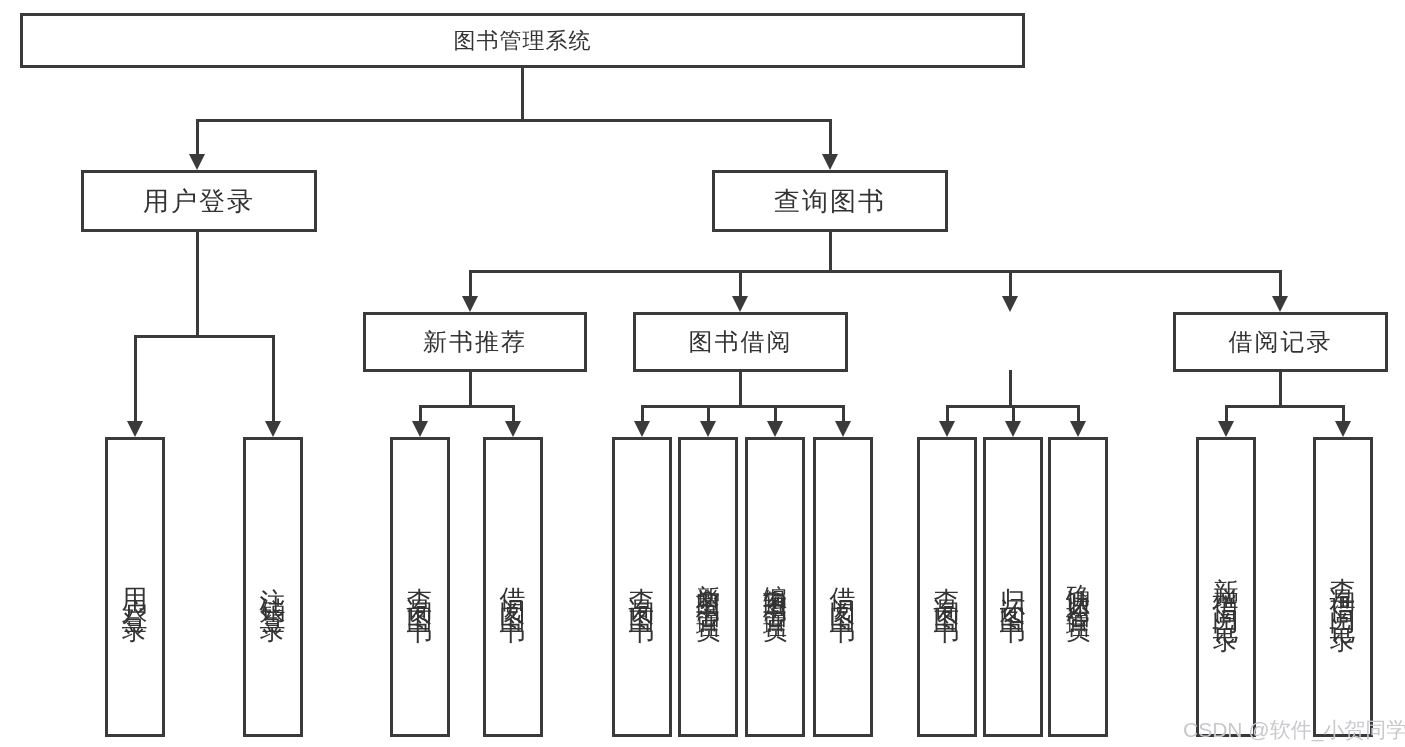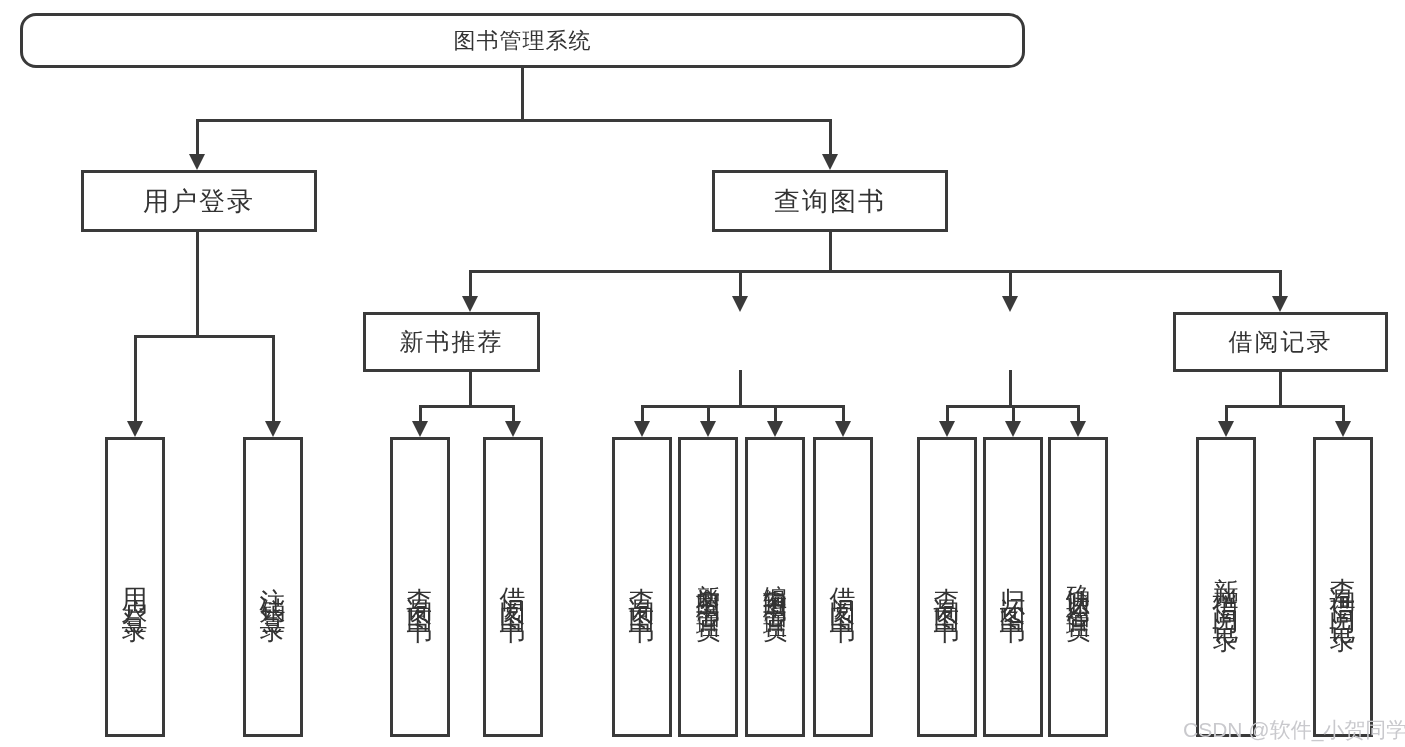--- a/index.html
+++ b/index.html
@@ -35,21 +35,21 @@
   .watermark {
     position:absolute; left:1183px; top:716px; z-index:5;
     font-size:21px; color:#c9c9cd; white-space:nowrap;
   }
 </style>
 </head>
 <body>
 
 <div id="canvas">
 
-  <div class="box" style="left:20px; top:13px; width:1005px; height:55px;border-radius:16px;">
+  <div class="box" style="left:20px; top:13px; width:1005px; height:55px;">
     <span class="h-label root-label">图书管理系统</span>
   </div>
 
   <div class="vline" style="left:521px; top:66px; height:55px;"></div>
   <div class="hline" style="left:196px; top:119px; width:635px;"></div>
   <div class="vline" style="left:196px; top:119px; height:38px;"></div>
   <div class="arrow" style="left:189px; top:154px;"></div>
   <div class="vline" style="left:829px; top:119px; height:38px;"></div>
   <div class="arrow" style="left:822px; top:154px;"></div>
 
@@ -71,22 +71,25 @@
   <div class="hline" style="left:469px; top:270px; width:813px;"></div>
   <div class="vline" style="left:469px; top:270px; height:28px;"></div>
   <div class="arrow" style="left:462px; top:296px;"></div>
   <div class="vline" style="left:739px; top:270px; height:28px;"></div>
   <div class="arrow" style="left:732px; top:296px;"></div>
   <div class="vline" style="left:1009px; top:270px; height:28px;"></div>
   <div class="arrow" style="left:1002px; top:296px;"></div>
   <div class="vline" style="left:1279px; top:270px; height:28px;"></div>
   <div class="arrow" style="left:1272px; top:296px;"></div>
 
-  <div class="box" style="left:363px; top:312px; width:177px; height:60px;">
+  <div class="box" style="left:363px; top:312px; width:224px; height:60px;">
     <span class="h-label l3-label">新书推荐</span>
+  </div>
+  <div class="box" style="left:633px; top:312px; width:215px; height:60px;">
+    <span class="h-label l3-label">图书借阅</span>
   </div>
   <div class="box" style="left:1173px; top:312px; width:215px; height:60px;">
     <span class="h-label l3-label">借阅记录</span>
   </div>
 
   <div class="vline" style="left:469px; top:370px; height:37px;"></div>
   <div class="hline" style="left:419px; top:405px; width:96px;"></div>
   <div class="vline" style="left:419px; top:405px; height:18px;"></div>
   <div class="arrow" style="left:412px; top:421px;"></div>
   <div class="vline" style="left:512px; top:405px; height:18px;"></div>

